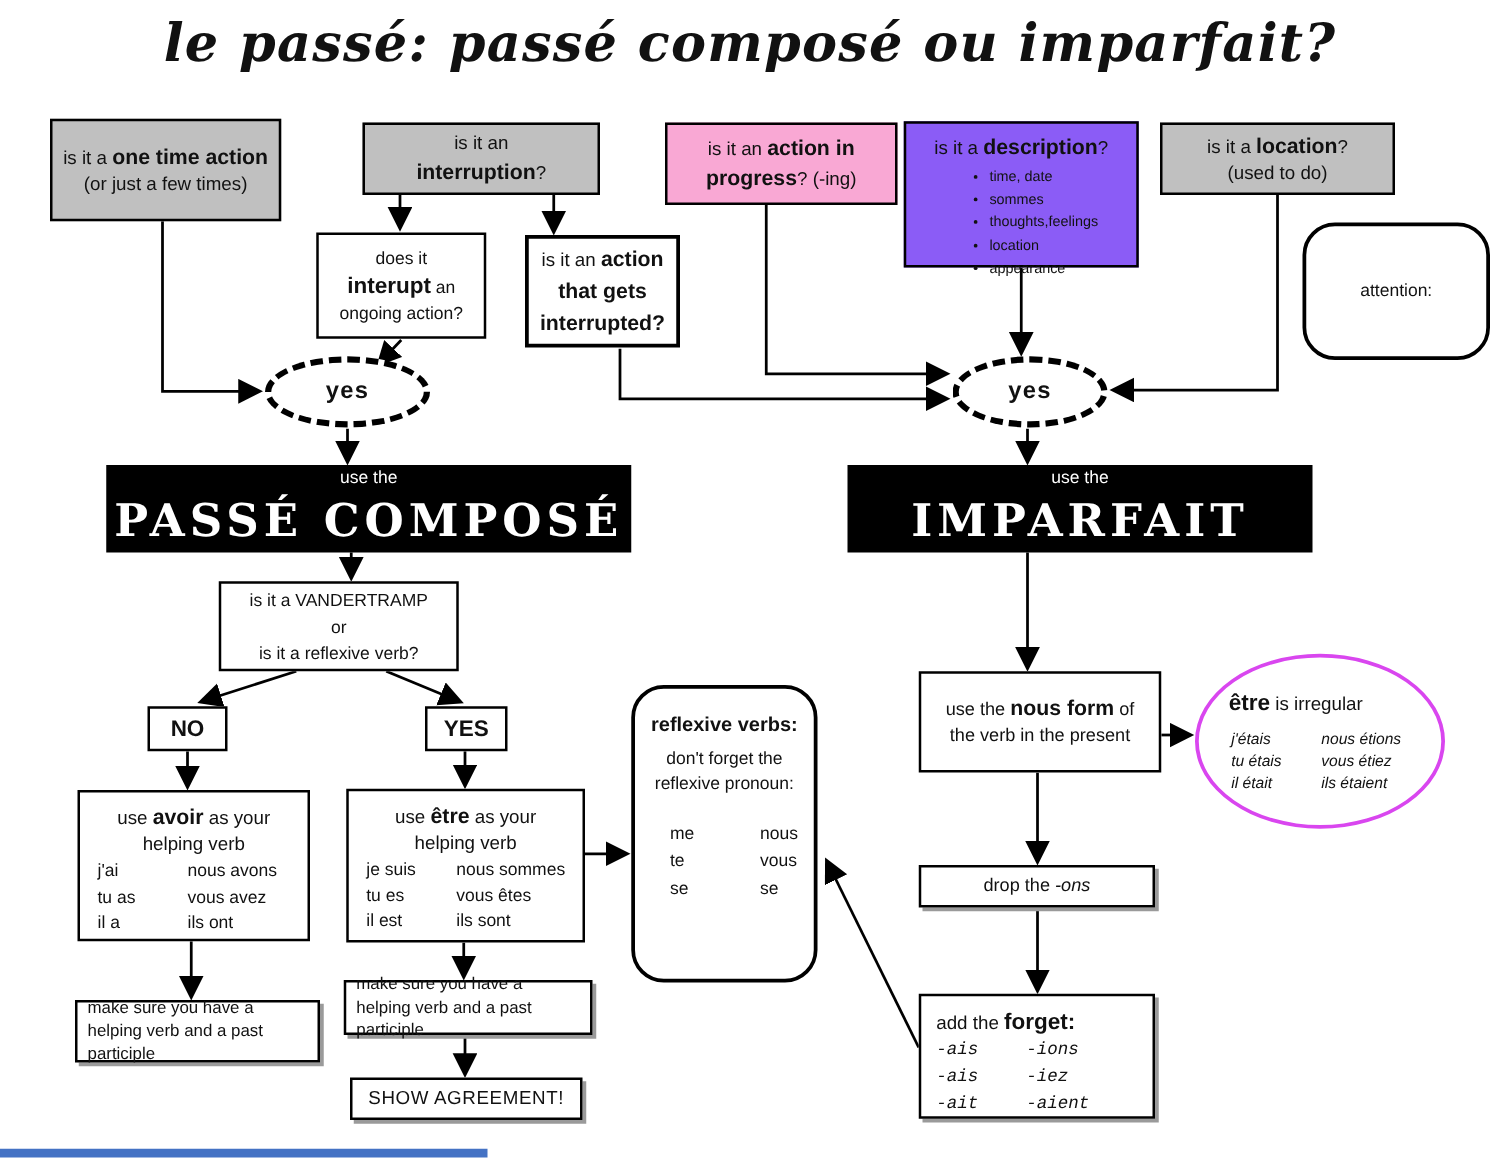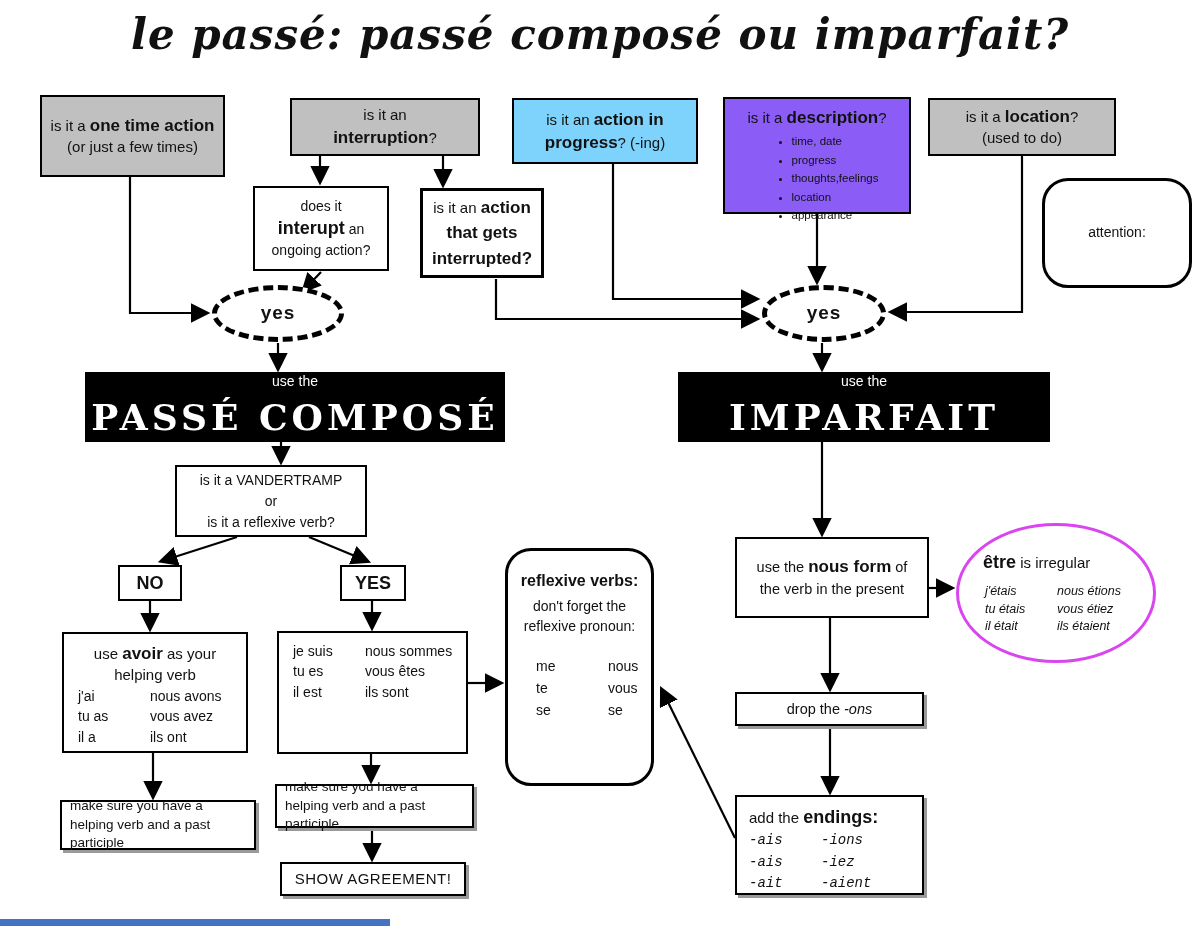--- a/index.html
+++ b/index.html
@@ -74,29 +74,29 @@
   <div class="node gray" style="left: 40px; top: 95px; width: 185px; height: 82px; background: rgb(192, 192, 192);">
     <div><span>is it a </span><b class="lg">one time action</b></div>
     <div>(or just a few times)</div>
   </div>
 
   <div class="node gray" style="left: 290px; top: 98px; width: 190px; height: 58px; background: rgb(192, 192, 192);">
     <div>is it an</div>
     <div><b class="lg">interruption</b><span>?</span></div>
   </div>
 
-  <div class="node gray" style="left: 512px; top: 98px; width: 186px; height: 66px; padding: 0px 8px; background: #7dd3fc;">
+  <div class="node gray" style="left: 532px; top: 98px; width: 186px; height: 66px; padding: 0px 8px; background: #f9a8d4;">
     <div><span>is it an </span><b class="lg">action in progress</b><span>? (-ing)</span></div>
   </div>
 
   <div class="node gray" style="left: 723px; top: 97px; width: 188px; height: 117px; justify-content: flex-start; padding-top: 7px; background: #8b5cf6;">
     <div><span>is it a </span><b class="lg">description</b><span>?</span></div>
     <ul class="bullets">
         <li>time, date</li>
-        <li>progress</li>
+        <li>sommes</li>
         <li>thoughts,feelings</li>
         <li>location</li>
         <li>appearance</li>
       </ul>
   </div>
 
   <div class="node gray" style="left: 928px; top: 98px; width: 188px; height: 58px; background: rgb(192, 192, 192);">
     <div><span>is it a </span><b class="lg">location</b><span>?</span></div>
     <div>(used to do)</div>
   </div>
@@ -155,20 +155,21 @@
           <span>vous avez</span>
         </div>
         <div class="cj-row">
           <span>il a</span>
           <span>ils ont</span>
         </div>
       </div>
   </div>
 
   <div class="node" style="left:277px;top:631px;width:191px;height:123px;justify-content:flex-start;padding-top:8px;">
+    <div style="padding:0 14px;"><span>use </span><b class="lg">être</b><span> as your helping verb</span></div>
     <div class="cj">
         <div class="cj-row">
           <span>je suis</span>
           <span>nous sommes</span>
         </div>
         <div class="cj-row">
           <span>tu es</span>
           <span>vous êtes</span>
         </div>
         <div class="cj-row">
@@ -217,21 +218,21 @@
           <span>ils étaient</span>
         </div>
       </div>
   </div>
 
   <div class="node sh" style="left:735px;top:692px;width:189px;height:34px;border-width:2px;font-size:14.5px;">
     <div><span>drop the </span><i>-ons</i></div>
   </div>
 
   <div class="node sh leftalign" style="left:735px;top:795px;width:189px;height:100px;justify-content:flex-start;padding:8px 0 0 12px;">
-    <div><span style="font-size:15px;">add the </span><b class="xl">endings</b><b class="xl">:</b></div>
+    <div><span style="font-size:15px;">add the </span><b class="xl">forget</b><b class="xl">:</b></div>
     <div class="cj italic" style="padding-left:0;line-height:1.55;font-family:Liberation Mono, monospace;">
         <div class="cj-row">
           <span>-ais</span>
           <span>-ions</span>
         </div>
         <div class="cj-row">
           <span>-ais</span>
           <span>-iez</span>
         </div>
         <div class="cj-row">

